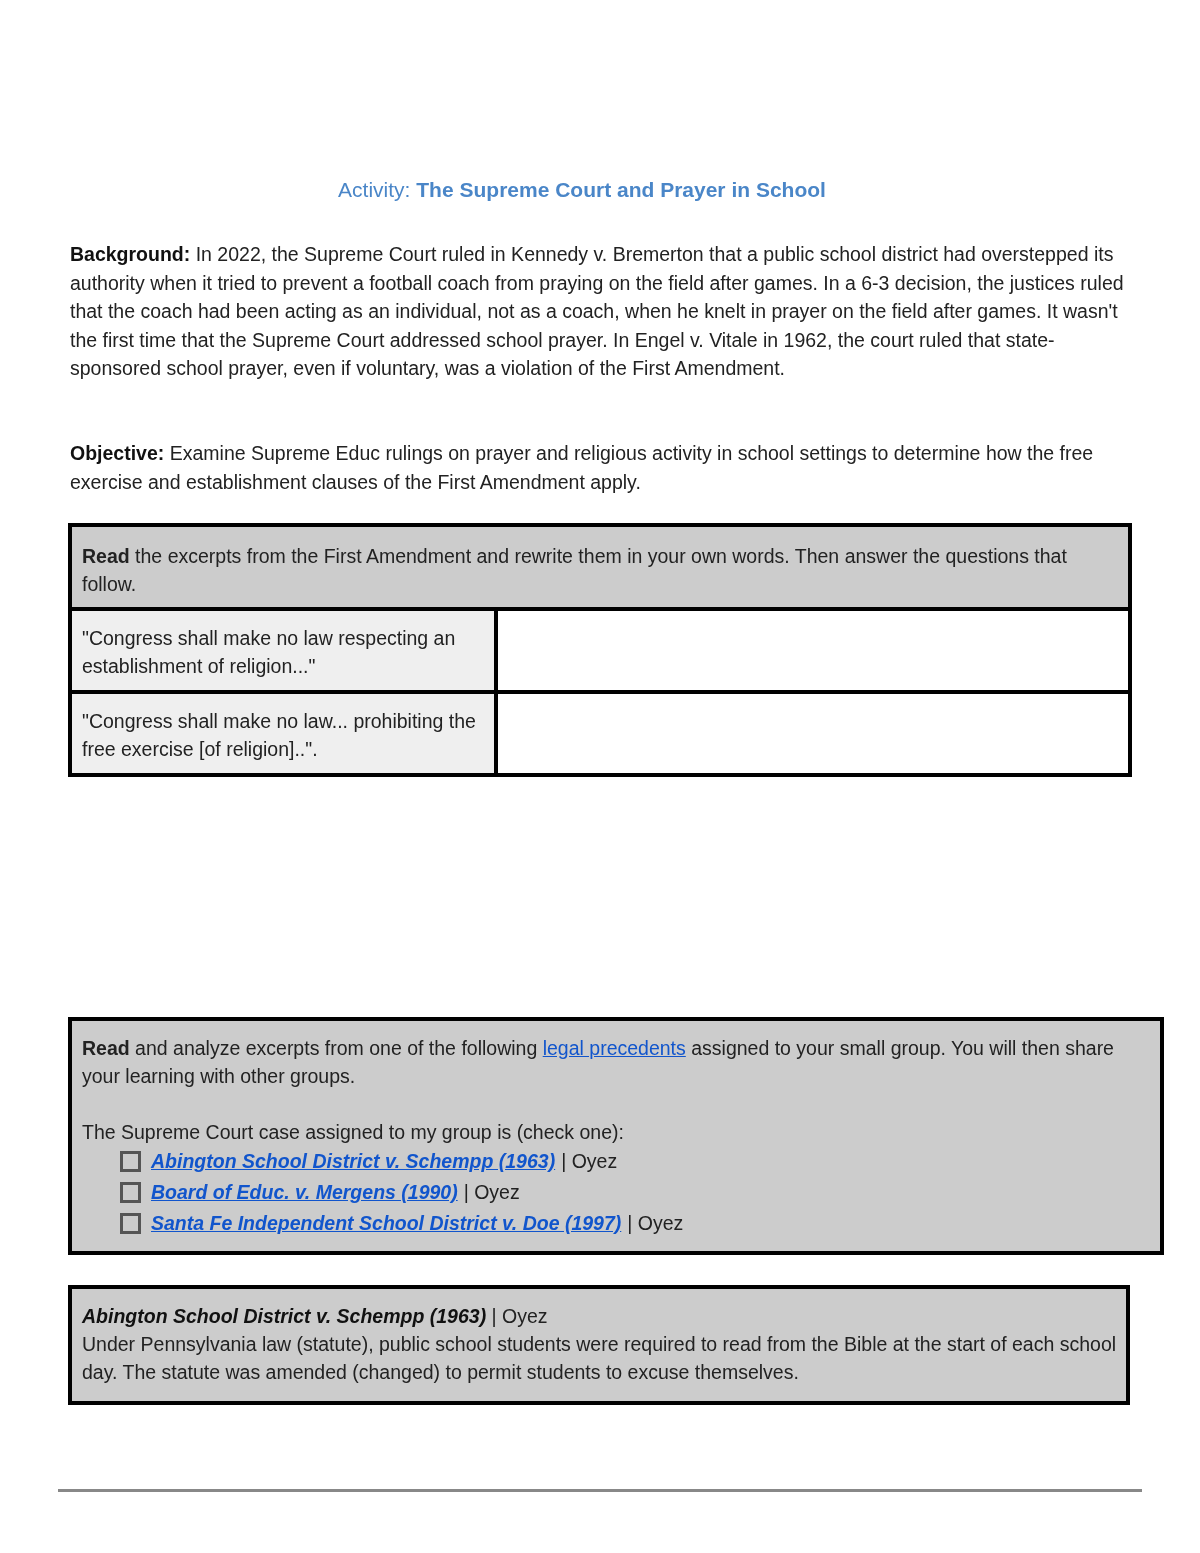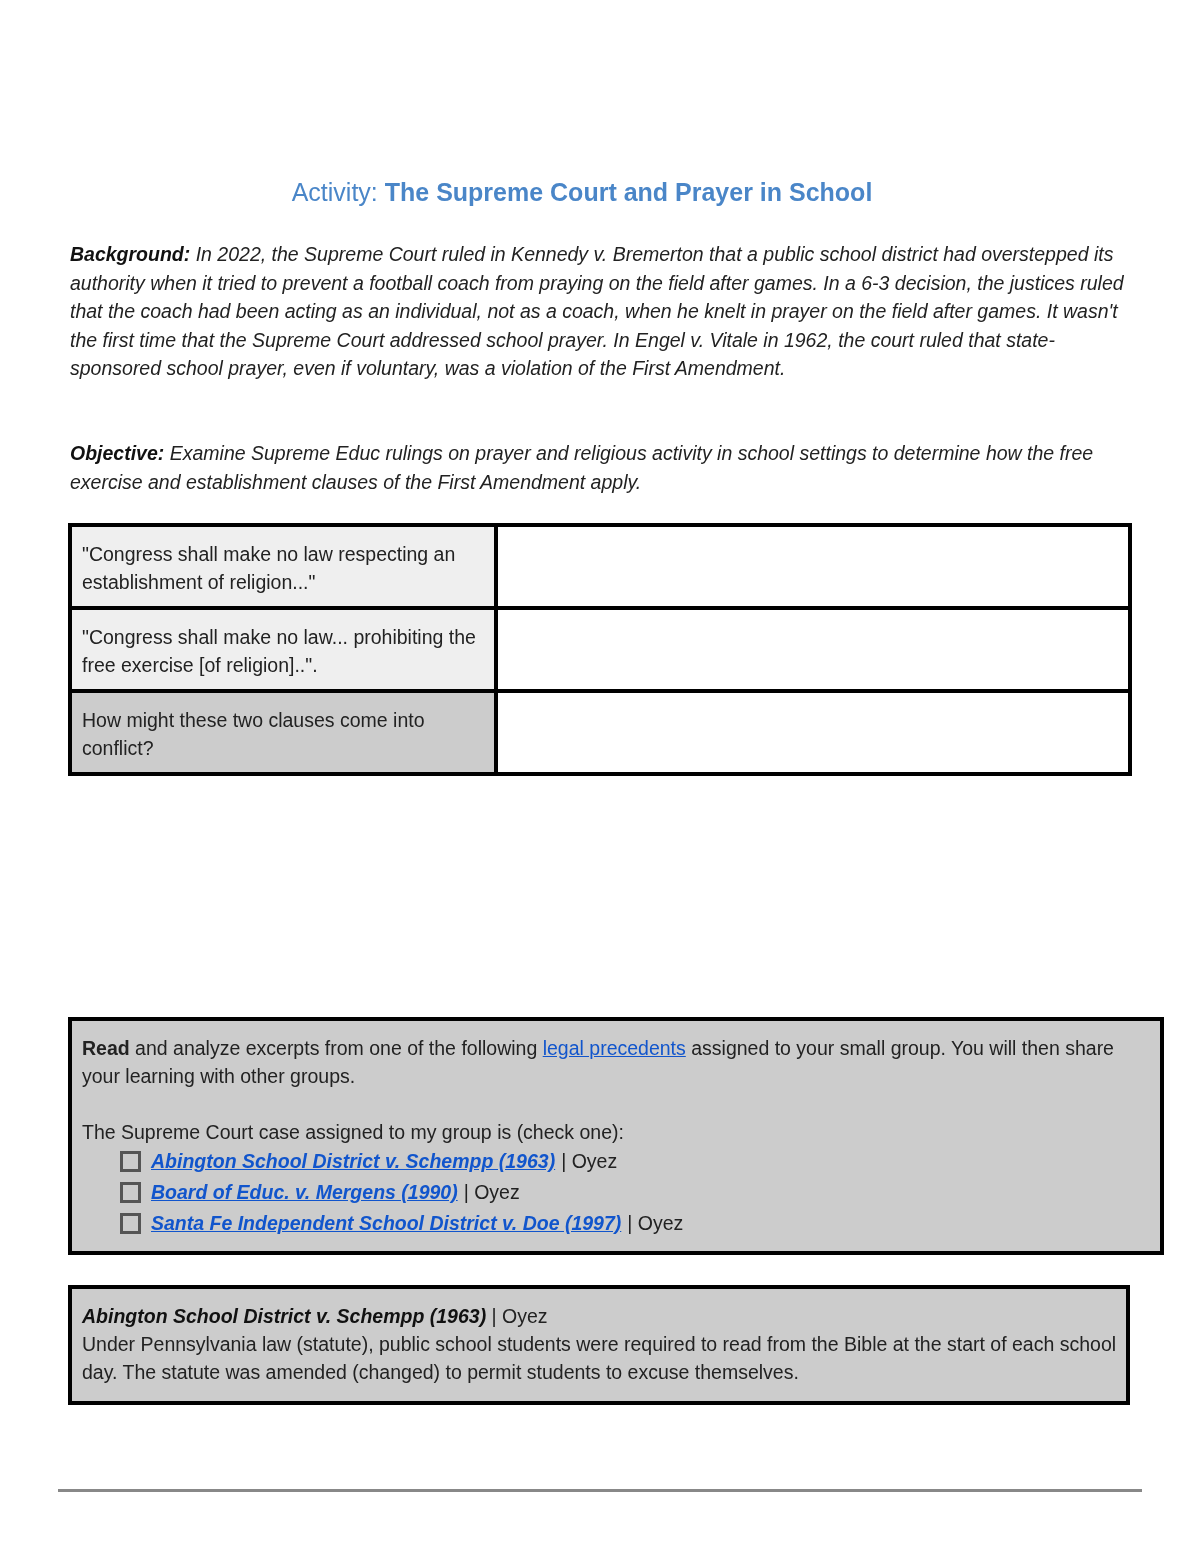--- a/index.html
+++ b/index.html
@@ -1,21 +1,21 @@
 <!DOCTYPE html>
 <html><head>
 <meta charset="utf-8">
 <style>
   html, body { margin: 0; padding: 0; background: #ffffff; }
   body { width: 1200px; height: 1553px; position: relative; overflow: hidden;
          font-family: "Liberation Sans", "DejaVu Sans", sans-serif; color: #222; }
   .title { position: absolute; left: 0; top: 178px; width: 1164px; text-align: center;
-           font-size: 25px; color: #4a86c8; letter-spacing: 0px; }
+           font-size: 21px; color: #4a86c8; letter-spacing: 0px; }
   .title .bold { font-weight: bold; }
-  .para { position: absolute; left: 70px; width: 1065px; font-size: 19.5px; line-height: 28.5px; color: #222; font-style: italic; }
+  .para { position: absolute; left: 70px; width: 1065px; font-size: 19.5px; line-height: 28.5px; color: #222; }
   .para b { font-weight: bold; color: #111; }
   #background { top: 240px; }
   #objective { top: 439px; }
 
   table.box { position: absolute; border-collapse: collapse; table-layout: fixed; }
   table.box td { border: 4px solid #000; vertical-align: top; font-size: 19.5px; line-height: 28px; color: #222; }
   #t1 { left: 68px; top: 523px; width: 1064px; }
   #t1 .hdr { background: #cccccc; padding: 15px 8px 9px 10px; height: 55px; box-sizing: border-box; }
   #t1 .q { padding: 13px 8px 6px 10px; height: 83px; box-sizing: border-box; }
   #t1 .q.light { background: #efefef; }
@@ -45,30 +45,29 @@
 <div class="para" id="background"><b>Background:</b><span> In 2022, the Supreme Court ruled in Kennedy v. Bremerton that a public school district had overstepped its authority when it tried to prevent a football coach from praying on the field after games. In a 6-3 decision, the justices ruled that the coach had been acting as an individual, not as a coach, when he knelt in prayer on the field after games. It wasn't the first time that the Supreme Court addressed school prayer. In Engel v. Vitale in 1962, the court ruled that state-sponsored school prayer, even if voluntary, was a violation of the First Amendment.</span></div>
 
 <div class="para" id="objective"><b>Objective:</b><span> Examine Supreme Educ rulings on prayer and religious activity in school settings to determine how the free exercise and establishment clauses of the First Amendment apply.</span></div>
 
 <table class="box" id="t1">
   <colgroup>
       <col style="width:426px">
       <col>
     </colgroup>
   <tbody>
+      <tr>
+    <td class="hdr" colspan="2"><b>Read</b><span> the excerpts from the First Amendment and rewrite them in your own words. Then answer the questions that follow.</span></td>
+  </tr>
   <tr>
     <td class="q light">"Congress shall make no law respecting an establishment of religion..."</td>
     <td class="ans"></td>
   </tr>
   <tr>
     <td class="q light">"Congress shall make no law... prohibiting the free exercise [of religion]..".</td>
-    <td class="ans"></td>
-  </tr>
-  <tr>
-    <td class="q dark">How might these two clauses come into conflict?</td>
     <td class="ans"></td>
   </tr>
 </tbody>
   </table>
 
 <table class="box" id="t2">
   <tbody>
       <tr>
     <td>
       <div><b>Read</b><span> and analyze excerpts from one of the following </span><a class="link" href="#">legal precedents</a><span> assigned to your small group. You will then share your learning with other groups.</span></div>

